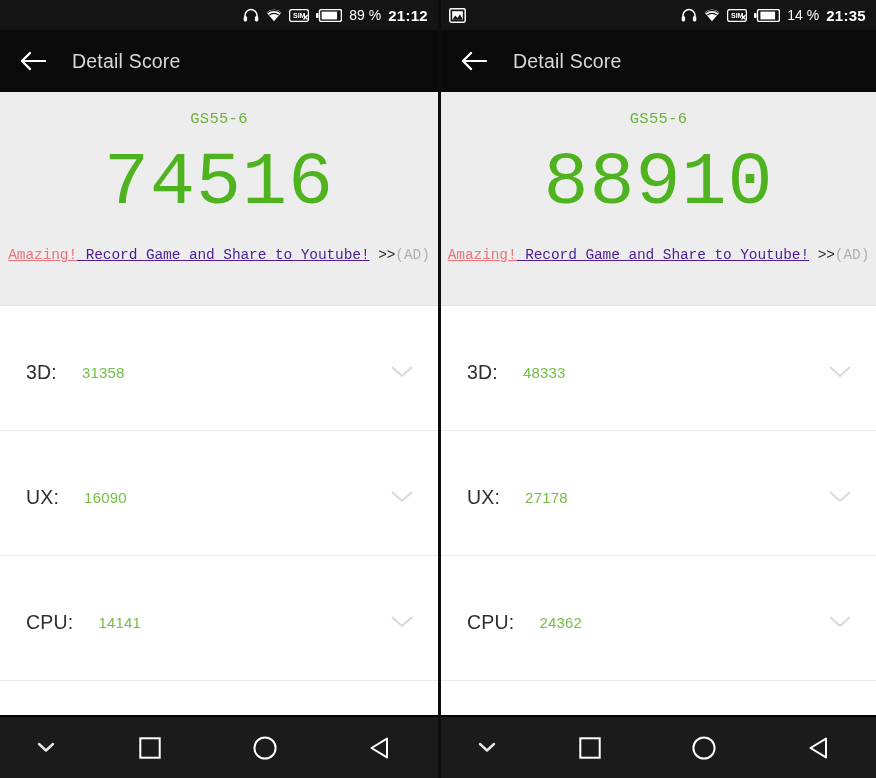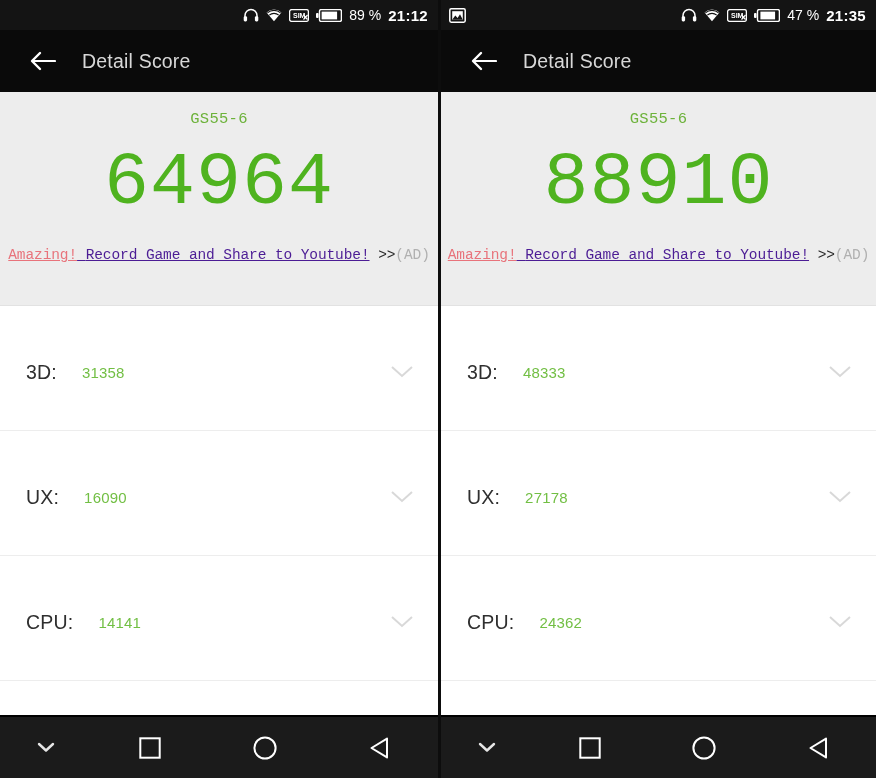--- a/index.html
+++ b/index.html
@@ -40,21 +40,21 @@
   .sb-pct { color: #ffffff; font-size: 14px; }
   .sb-clock { color:#ffffff; font-size: 15px; font-weight: bold; letter-spacing: .3px; }
   .icon-svg { display: block; }
 
   
   .appbar {
     height: 62px;
     background: #0a0a0a;
     display: flex;
     align-items: center;
-    padding-left: 26px;
+    padding-left: 16px;
     flex: 0 0 62px;
   }
   .back-btn {
     width: 34px; height: 34px;
     display: flex; align-items: center; justify-content: center;
     cursor: pointer;
   }
   .appbar-title {
     color: #d8d8d8;
     font-size: 19.5px;
@@ -193,21 +193,21 @@
             <path d="M25 11 H3" stroke="#fff" stroke-width="2.2" stroke-linecap="round"></path>
             <path d="M10 3 L2 11 L10 19" fill="none" stroke="#fff" stroke-width="2.4" stroke-linecap="round" stroke-linejoin="round"></path>
           </svg>
         </span>
       </div>
       <div class="appbar-title">Detail Score</div>
     </div>
 
     <div class="hero">
       <div class="device-name">GS55-6</div>
-      <div class="total-score">64964</div>
+      <div class="total-score">74516</div>
       <div class="ad-line">
         <span class="ad-amazing">Amazing!</span><span class="ad-main">&nbsp;</span><span class="ad-main">Record Game and Share to Youtube!</span><span class="ad-arrows">&nbsp;</span><span class="ad-arrows">&gt;&gt;</span><span class="ad-tag">(AD)</span>
       </div>
     </div>
 
     <div class="rows">
       <div class="row">
         <span class="row-label">3D:</span>
         <span class="row-value">31358</span>
         <span class="row-spacer"></span>
@@ -309,21 +309,21 @@
             <path d="M14.5 6 L18.5 10.5 M18.5 6 L14.5 10.5" stroke="#fff" stroke-width="1.2"></path>
           </svg>
         </span>
         <span>
           <svg class="icon-svg" width="26" height="13" viewBox="0 0 26 13">
             <rect x="3.5" y="0.6" width="21.9" height="11.8" rx="1.6" fill="none" stroke="#fff" stroke-width="1.4"></rect>
             <rect x="6.4" y="2.6" width="14.7" height="7.8" fill="#fff"></rect>
             <rect x="0" y="4" width="2.6" height="5" rx="1" fill="#fff"></rect>
           </svg>
         </span>
-        <span class="sb-pct">47 %</span>
+        <span class="sb-pct">14 %</span>
         <span class="sb-clock">21:35</span>
       </div>
     </div>
 
     <div class="appbar">
       <div class="back-btn">
         <span>
           <svg class="icon-svg" width="26" height="22" viewBox="0 0 26 22">
             <path d="M25 11 H3" stroke="#fff" stroke-width="2.2" stroke-linecap="round"></path>
             <path d="M10 3 L2 11 L10 19" fill="none" stroke="#fff" stroke-width="2.4" stroke-linecap="round" stroke-linejoin="round"></path>

